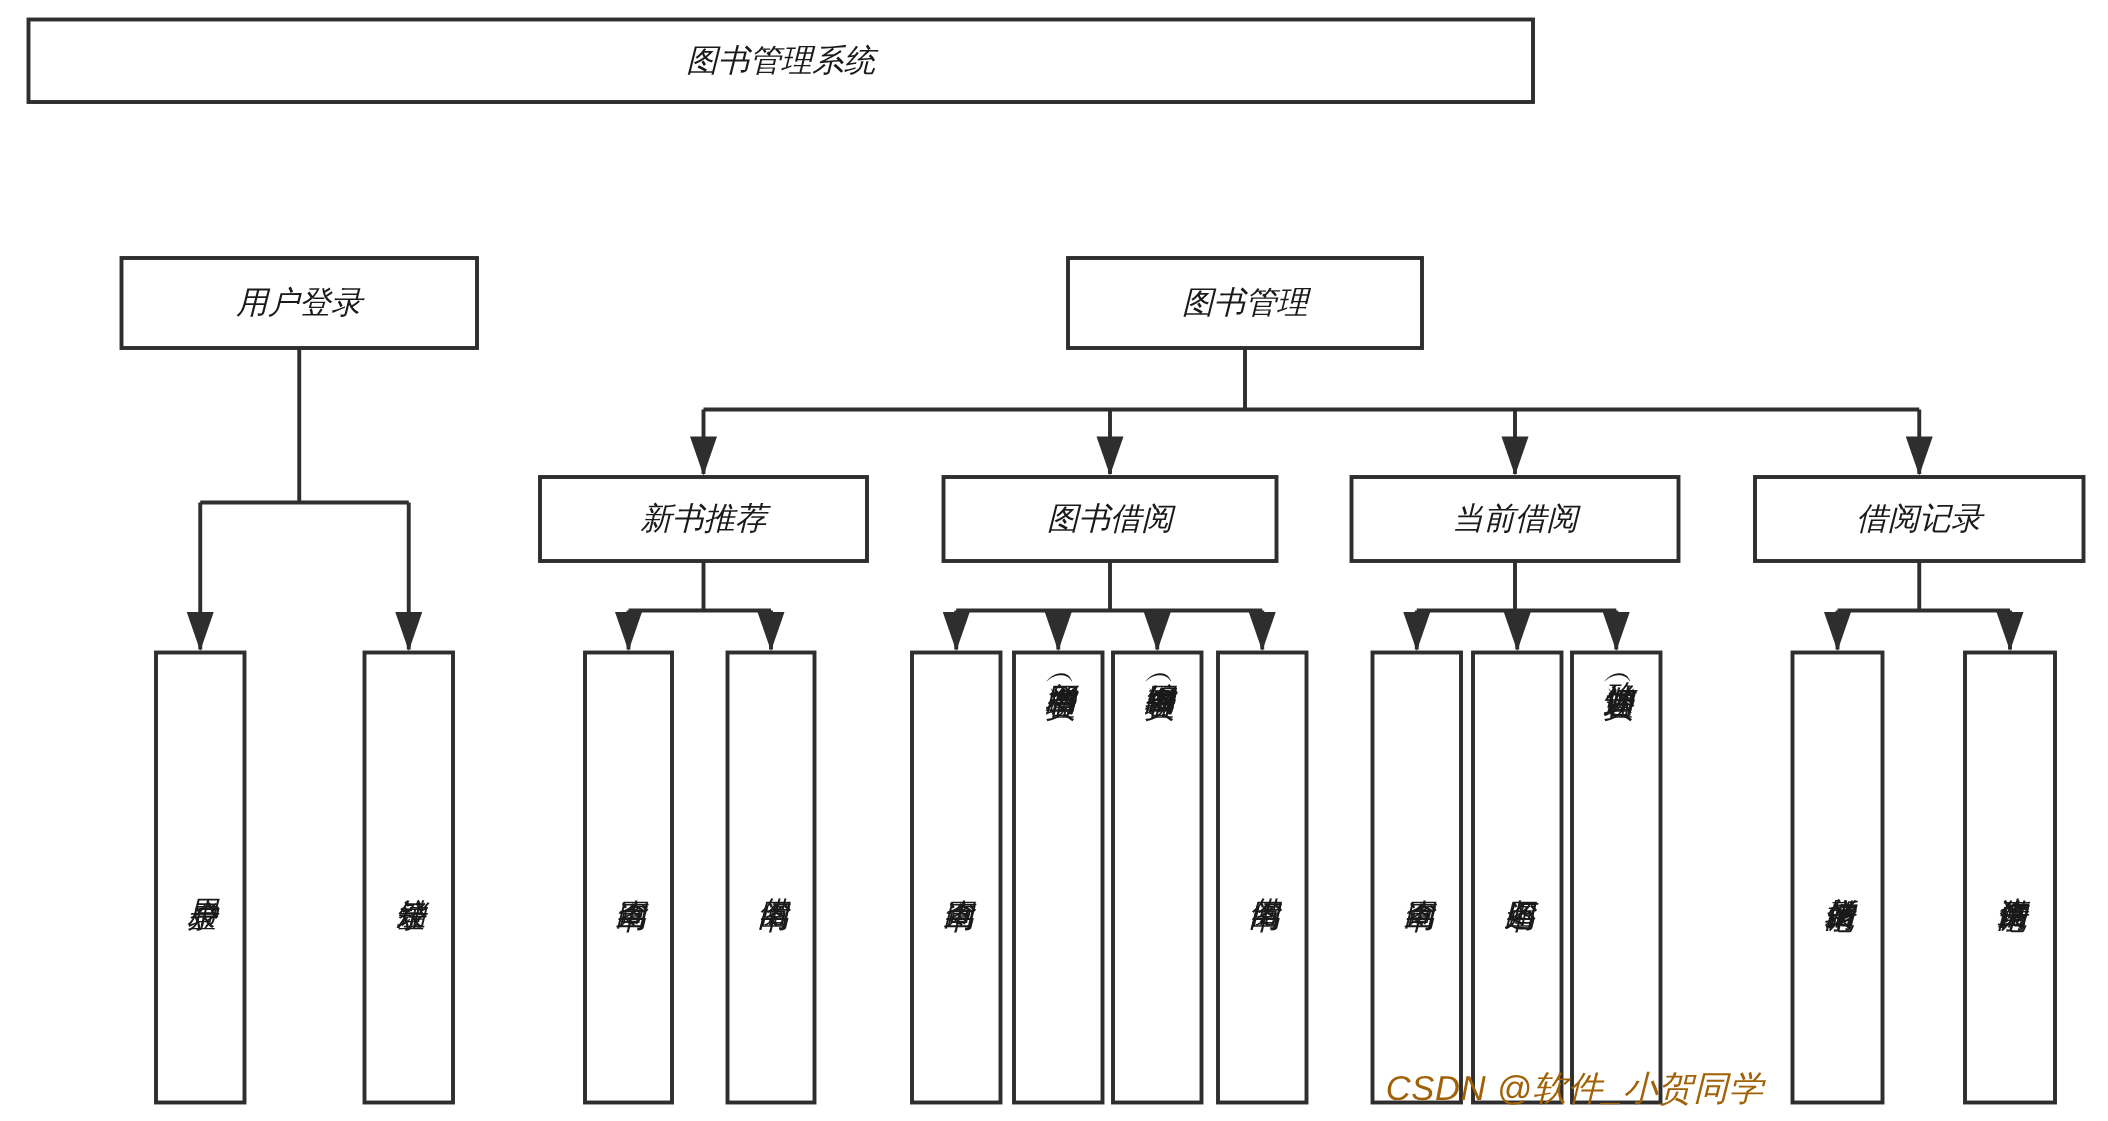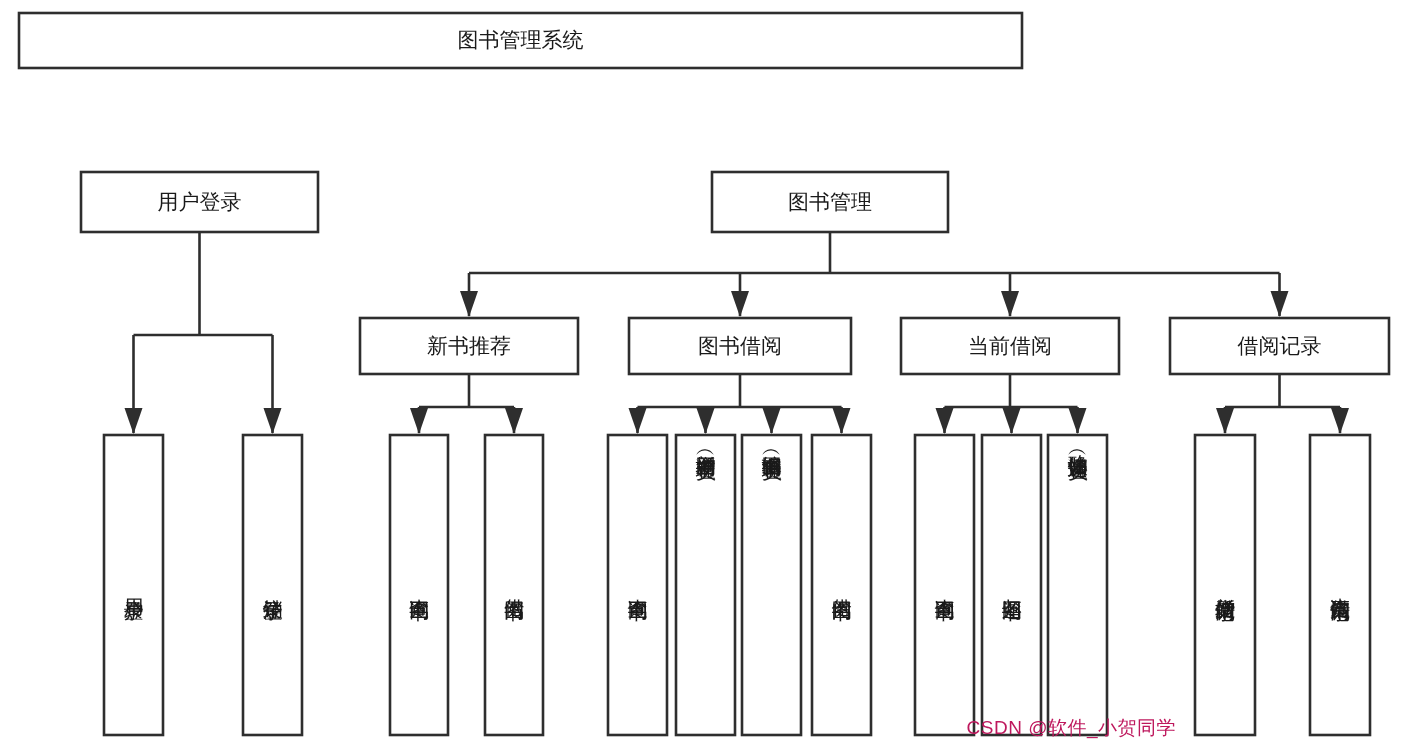--- a/index.html
+++ b/index.html
@@ -11,20 +11,21 @@
     width: 1405px;
     height: 747px;
     font-family: "Liberation Sans", "DejaVu Sans", sans-serif;
     overflow: hidden;
     position: relative;
   }
   #diagram-root {
     position: relative;
     width: 1184px;
     height: 747px;
+    font-style: italic;
   }
   svg#flow-svg {
     position: absolute;
     top: 0;
     left: 0;
     width: 1405px;
     height: 747px;
     display: block;
   }
   .node-box {
@@ -70,22 +71,22 @@
   .vlabel-wrap.top-align {
     align-items: flex-start;
     padding-top: 4px;
     box-sizing: border-box;
   }
   .watermark {
     position: absolute;
     right: 8px;
     bottom: 6px;
     font-family: "Liberation Sans", "DejaVu Sans", sans-serif;
-    font-size: 19px;
-    color: #be185d;
+    font-size: 23px;
+    color: #a16207;
     letter-spacing: 0.5px;
     white-space: nowrap;
   }
 </style>
 </head>
 <body>
 
 <div id="diagram-root">
   <svg id="flow-svg" viewBox="0 0 1405 747">
     <g id="connectors-layer">

